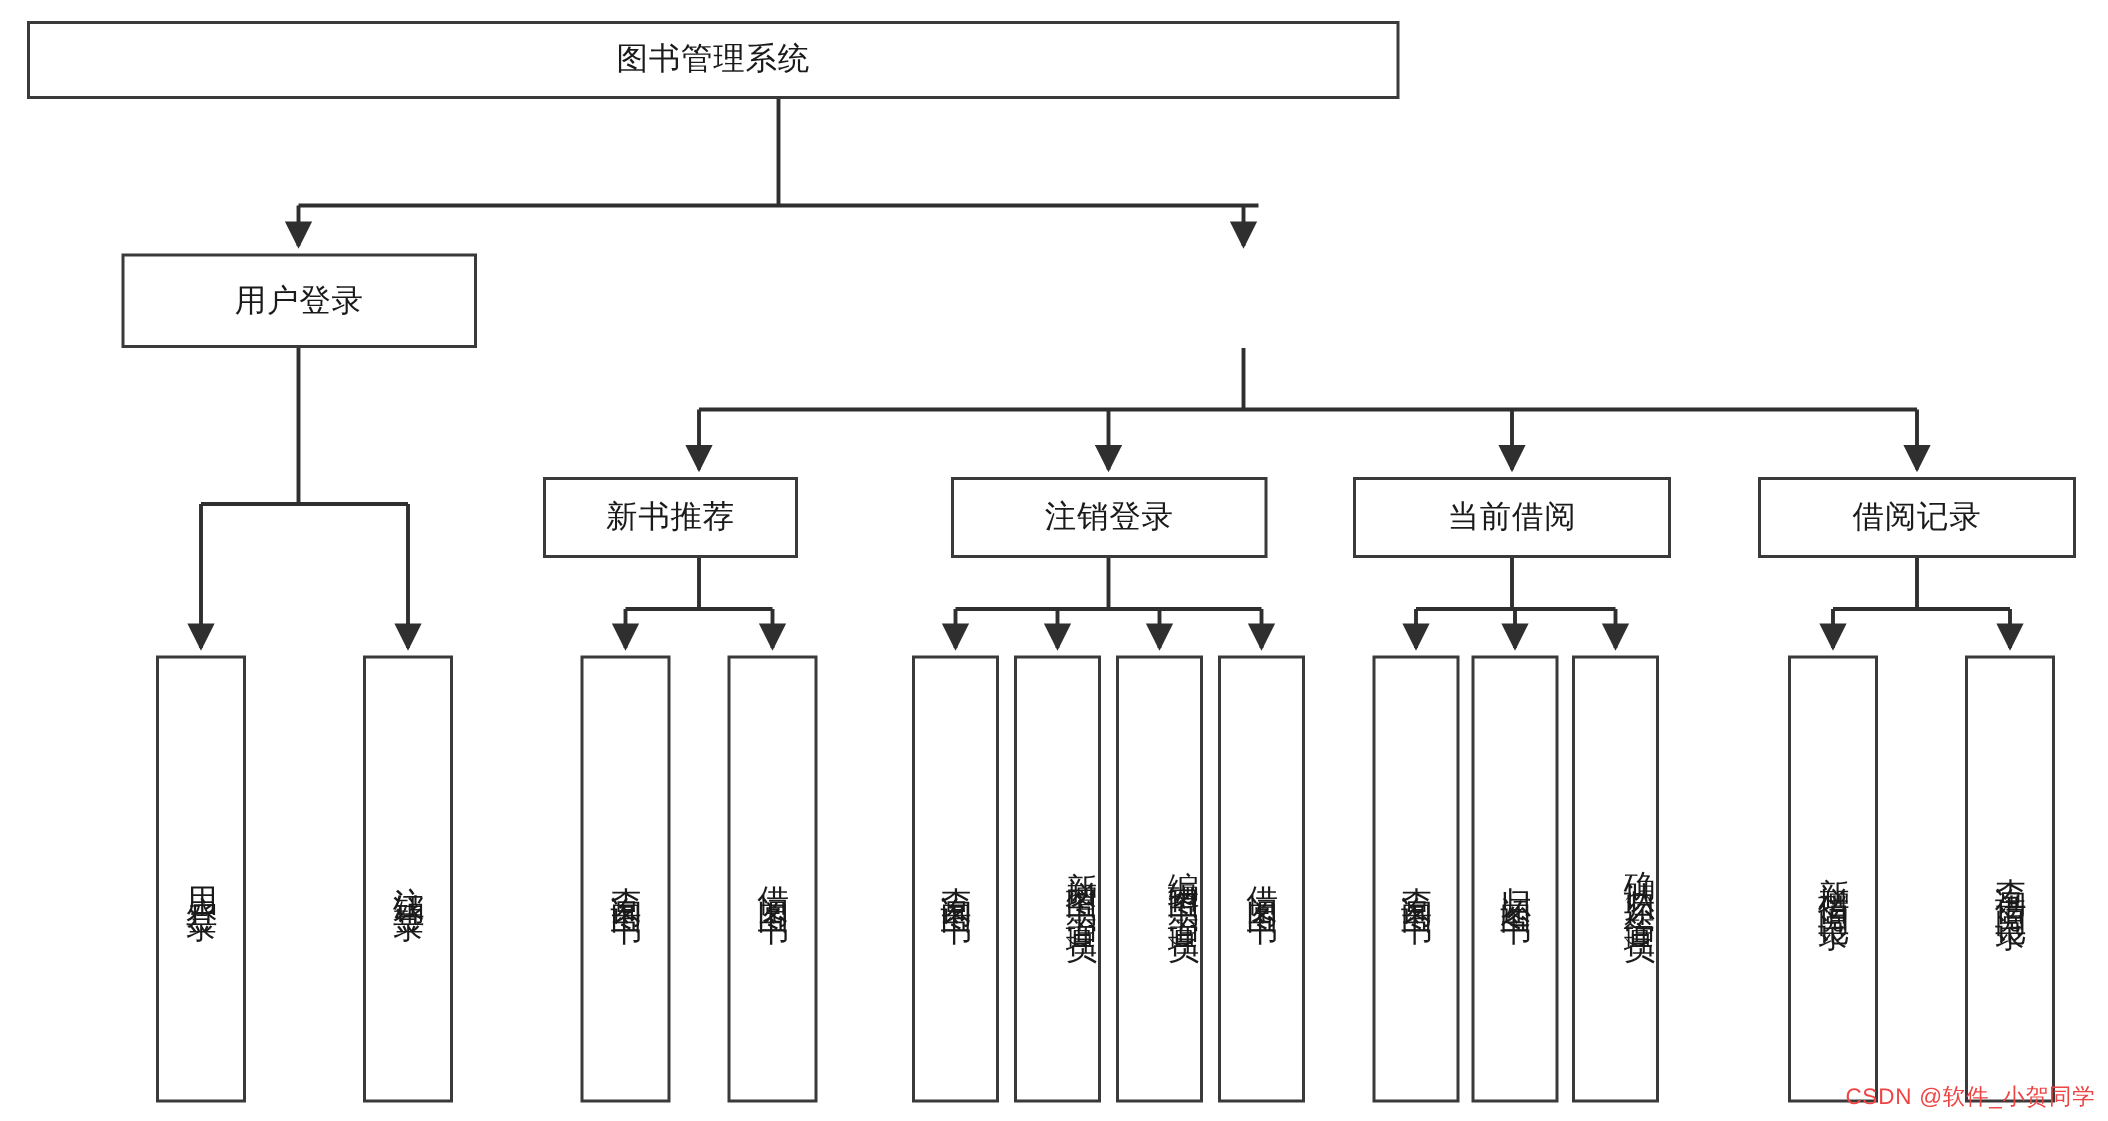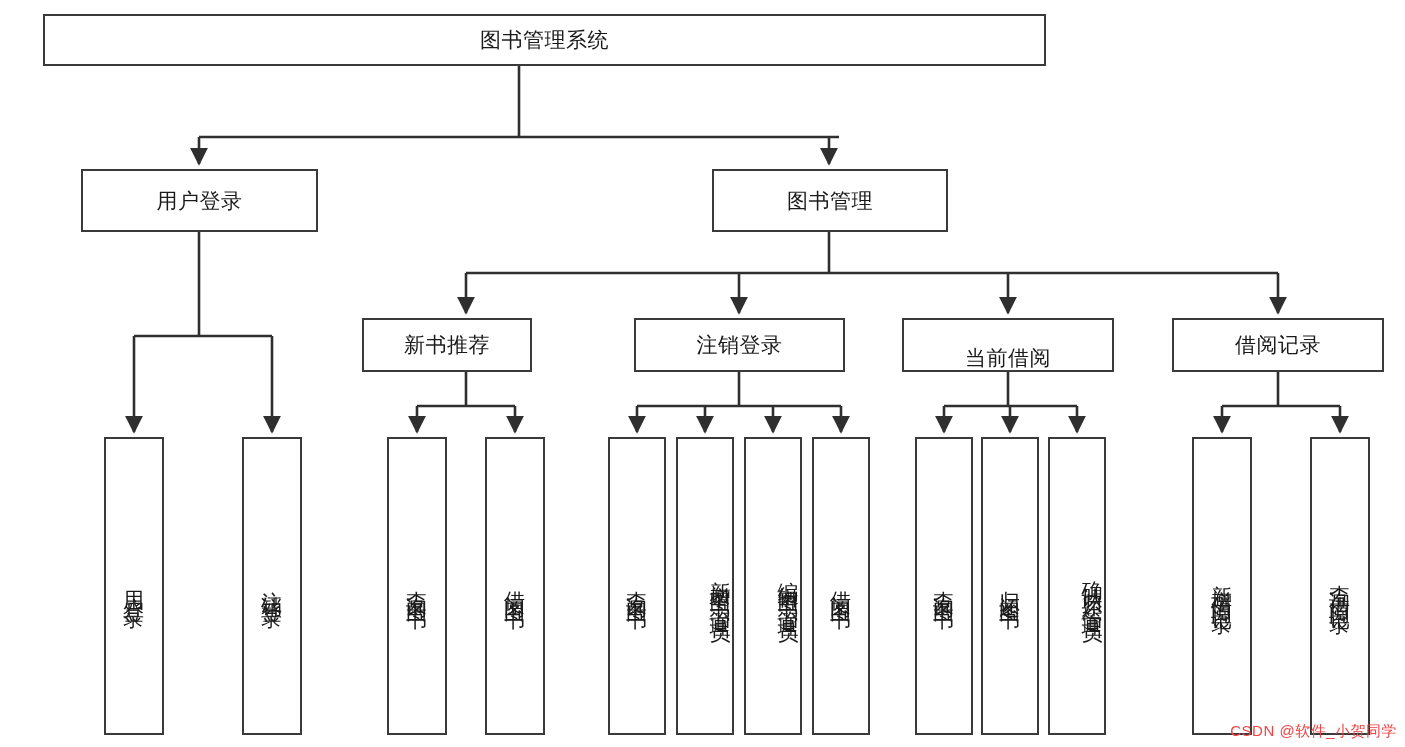--- a/index.html
+++ b/index.html
@@ -68,38 +68,35 @@
       <path d="M 1010 406 L 1010 432" marker-end="url(#arw)"></path>
       <path d="M 1077 406 L 1077 432" marker-end="url(#arw)"></path>
 
       <path d="M 1278 372 L 1278 406"></path>
       <path d="M 1222 406 L 1340 406"></path>
       <path d="M 1222 406 L 1222 432" marker-end="url(#arw)"></path>
       <path d="M 1340 406 L 1340 432" marker-end="url(#arw)"></path>
     </g>
   </svg>
 
-  <div class="node h" style="left:18px;top:14px;width:1003px;height:52px;margin-left:25px;">
+  <div class="node h" style="left:18px;top:14px;width:915px;height:52px;">
     <span class="lbl">图书管理系统</span>
   </div>
 
   <div class="node h" style="left:81px;top:169px;width:237px;height:63px;">
     <span class="lbl">用户登录</span>
-  </div>
-  <div class="node h" style="left:712px;top:169px;width:236px;height:63px;">
-    <span class="lbl">图书管理</span>
   </div>
 
   <div class="node h" style="left:362px;top:318px;width:170px;height:54px;">
     <span class="lbl">新书推荐</span>
   </div>
   <div class="node h" style="left:634px;top:318px;width:211px;height:54px;">
     <span class="lbl">注销登录</span>
   </div>
-  <div class="node h" style="left:902px;top:318px;width:212px;height:54px;align-items:flex-end;">
+  <div class="node h" style="left:902px;top:318px;width:212px;height:54px;">
     <span class="lbl">当前借阅</span>
   </div>
   <div class="node h" style="left:1172px;top:318px;width:212px;height:54px;text-align:right;">
     <span class="lbl">借阅记录</span>
   </div>
 
   <div class="node v mid" style="left:104px;top:437px;width:60px;height:298px;">
     <span class="lbl">用户登录</span>
   </div>
   <div class="node v mid" style="left:242px;top:437px;width:60px;height:298px;">

